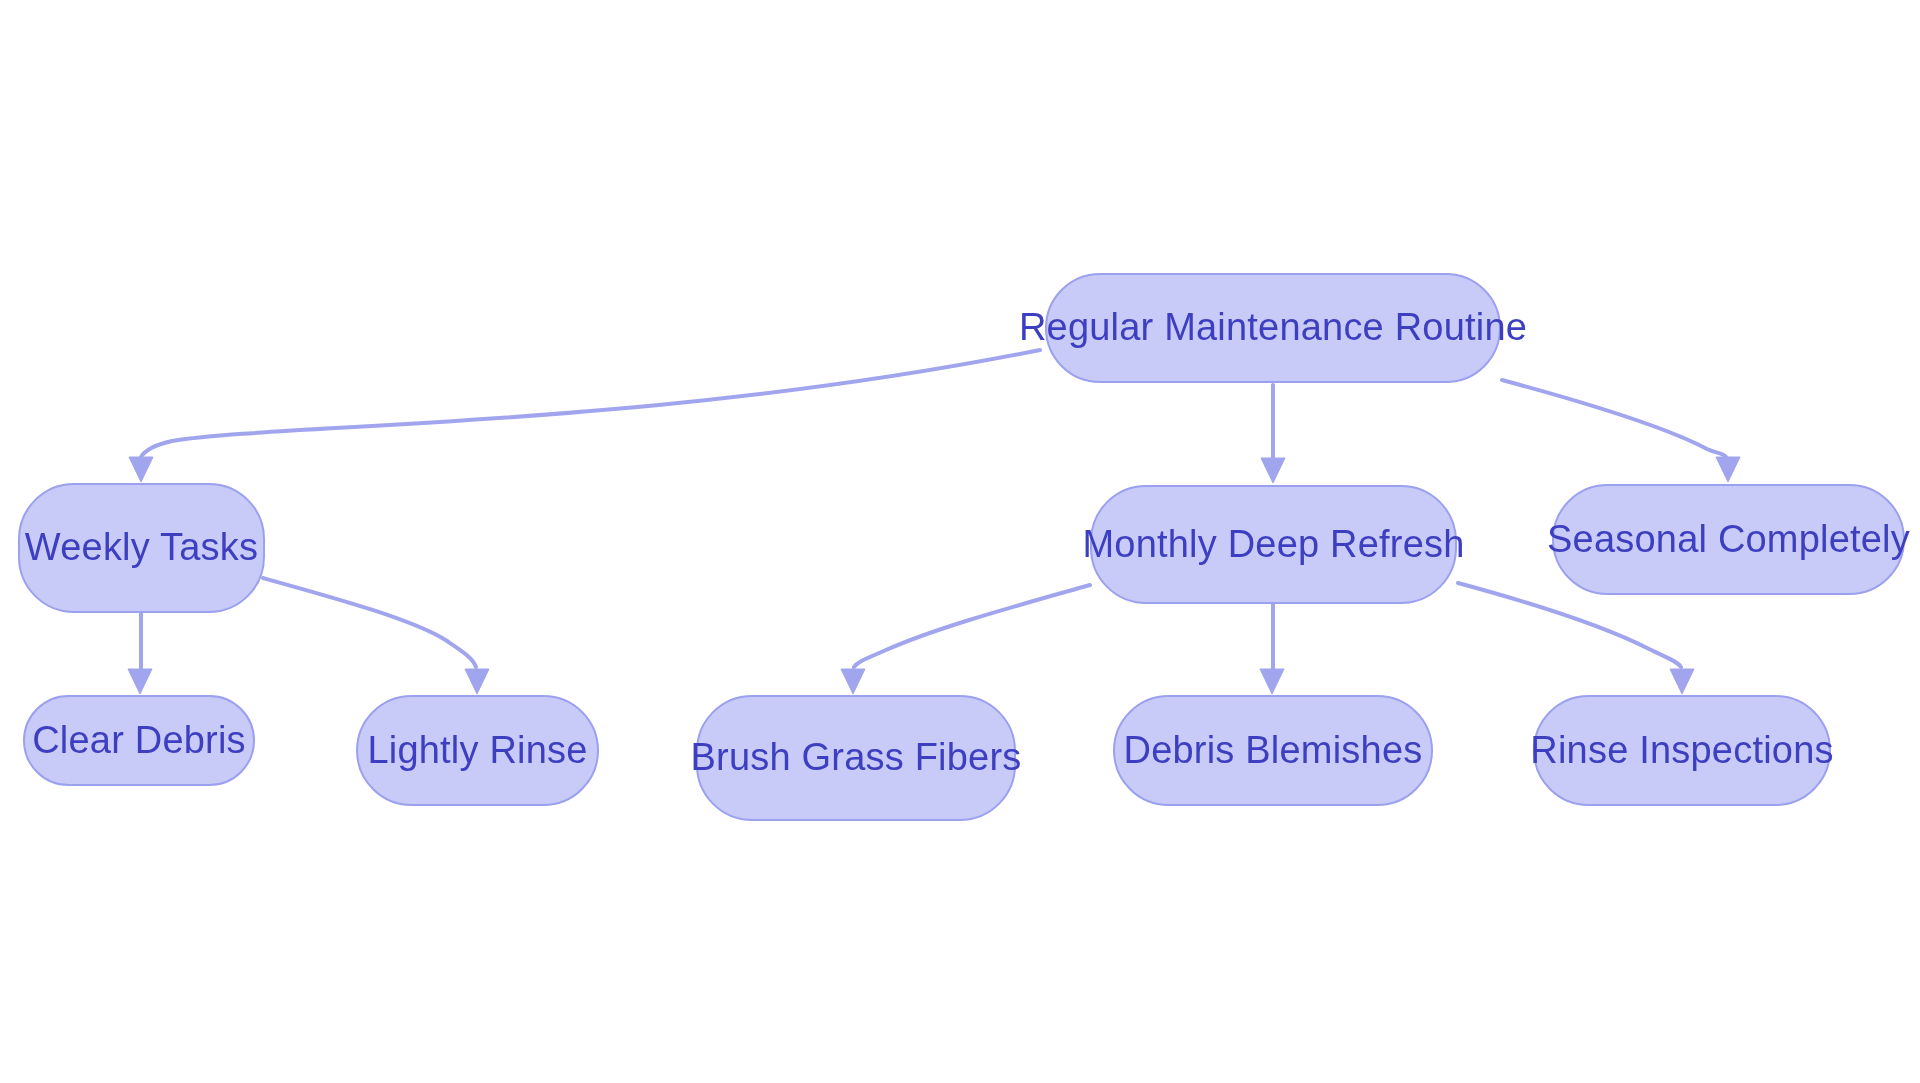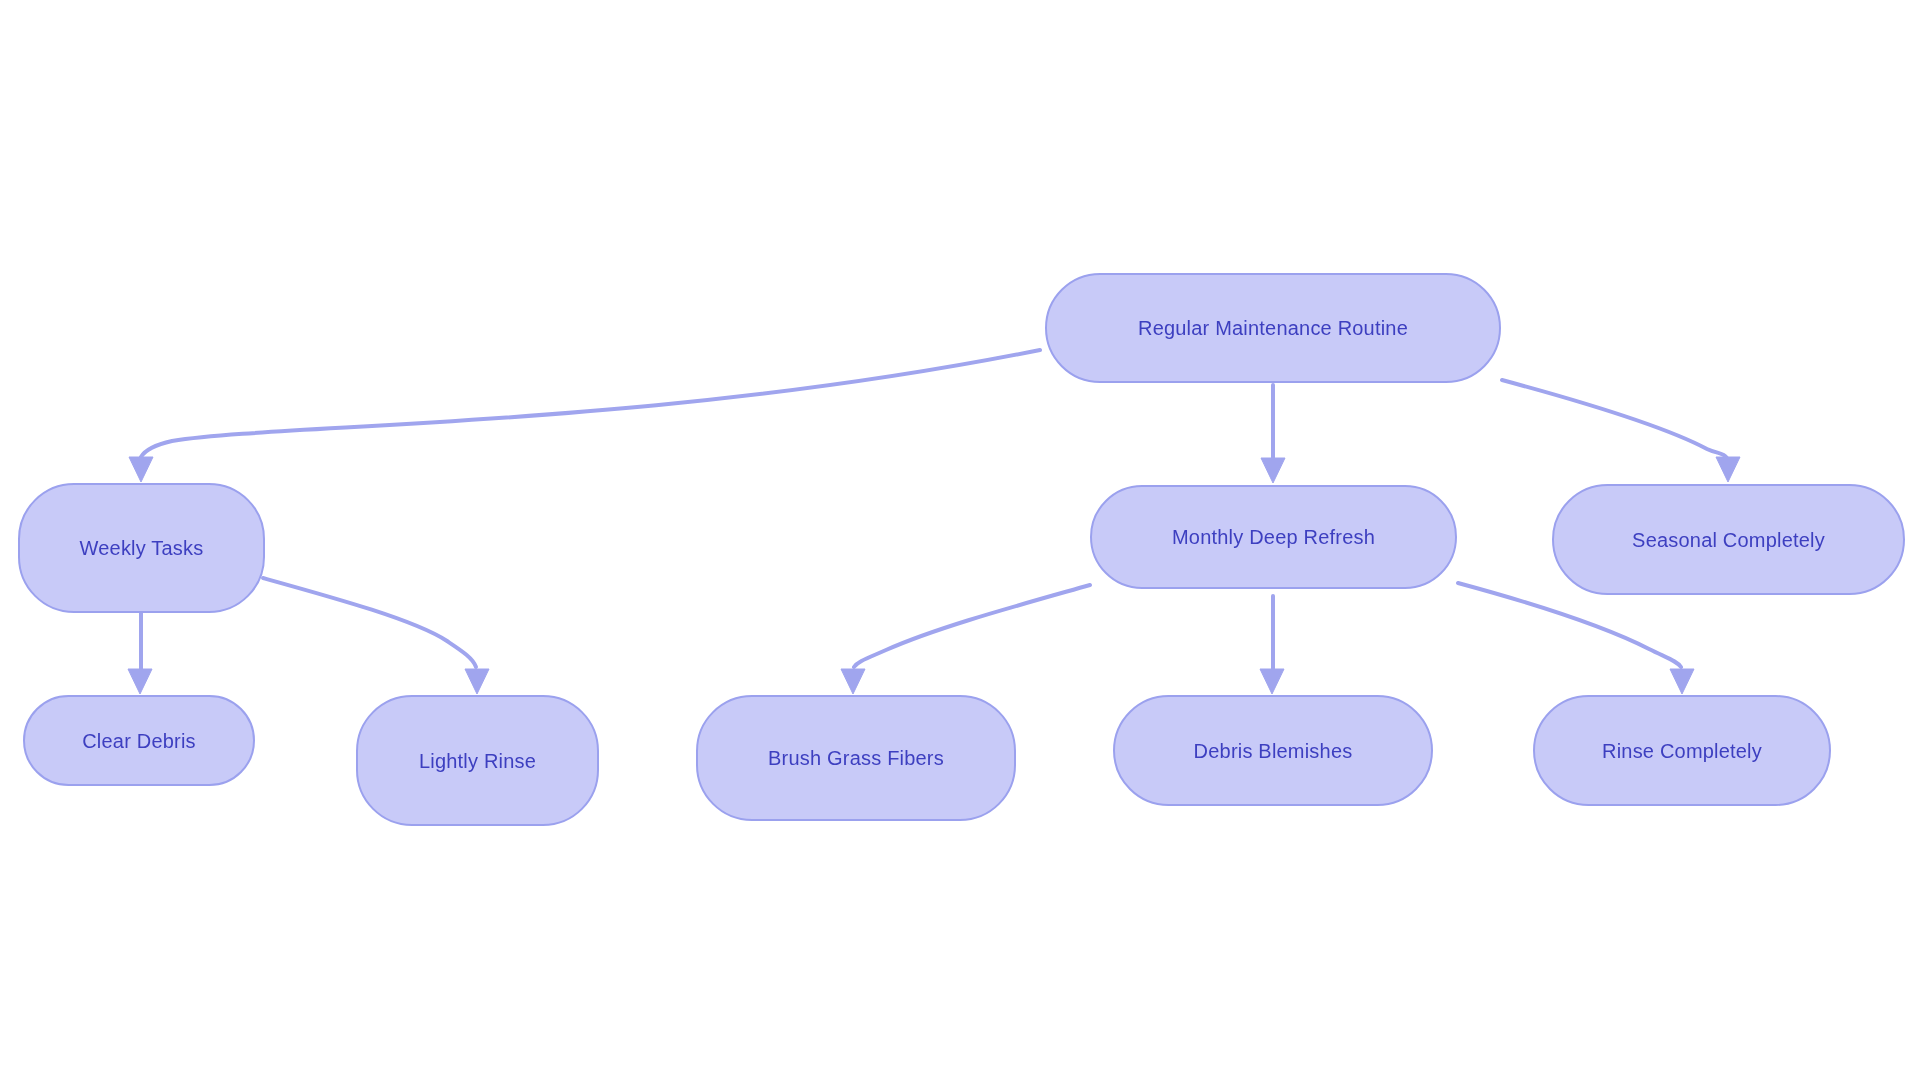--- a/index.html
+++ b/index.html
@@ -40,21 +40,21 @@
     box-sizing: border-box;
     background: var(--node-fill, #c8caf8);
     border: 2.5px solid var(--node-border, #9ba1ee);
     border-radius: 56px;
     display: flex;
     align-items: center;
     justify-content: center;
   }
   .node-label {
     color: var(--node-text, #3d3fc0);
-    font-size: 20px;
+    font-size: 38px;
     line-height: 1.2;
     white-space: nowrap;
     letter-spacing: 0.2px;
   }
 </style>
 </head>
 <body style="background: rgb(255, 255, 255);">
 
 <div class="canvas">
   <svg id="edge-layer" viewBox="0 0 1920 1083" xmlns="http://www.w3.org/2000/svg">
@@ -91,34 +91,34 @@
         <polygon points="1670,669 1694,669 1682,694"></polygon>
       </g>
     </svg>
 
   <div class="node" style="left: 1045px; top: 273px; width: 456px; height: 110px;">
     <span class="node-label">Regular Maintenance Routine</span>
   </div>
   <div class="node" style="left: 18px; top: 483px; width: 247px; height: 130px;">
     <span class="node-label">Weekly Tasks</span>
   </div>
-  <div class="node" style="left: 1090px; top: 485px; width: 367px; height: 104px;">
+  <div class="node" style="left: 1090px; top: 485px; width: 367px; height: 119px;">
     <span class="node-label">Monthly Deep Refresh</span>
   </div>
   <div class="node" style="left: 1552px; top: 484px; width: 353px; height: 111px;">
     <span class="node-label">Seasonal Completely</span>
   </div>
   <div class="node" style="left: 23px; top: 695px; width: 232px; height: 91px;">
     <span class="node-label">Clear Debris</span>
   </div>
-  <div class="node" style="left: 356px; top: 695px; width: 243px; height: 131px; text-align: right;">
+  <div class="node" style="left: 356px; top: 695px; width: 243px; height: 111px; text-align: right;">
     <span class="node-label">Lightly Rinse</span>
   </div>
   <div class="node" style="left: 696px; top: 695px; width: 320px; height: 126px;">
     <span class="node-label">Brush Grass Fibers</span>
   </div>
   <div class="node" style="left: 1113px; top: 695px; width: 320px; height: 111px;">
     <span class="node-label">Debris Blemishes</span>
   </div>
   <div class="node" style="left: 1533px; top: 695px; width: 298px; height: 111px;">
-    <span class="node-label">Rinse Completely</span>
+    <span class="node-label">Rinse Inspections</span>
   </div>
 </div>
 
 </body></html>

